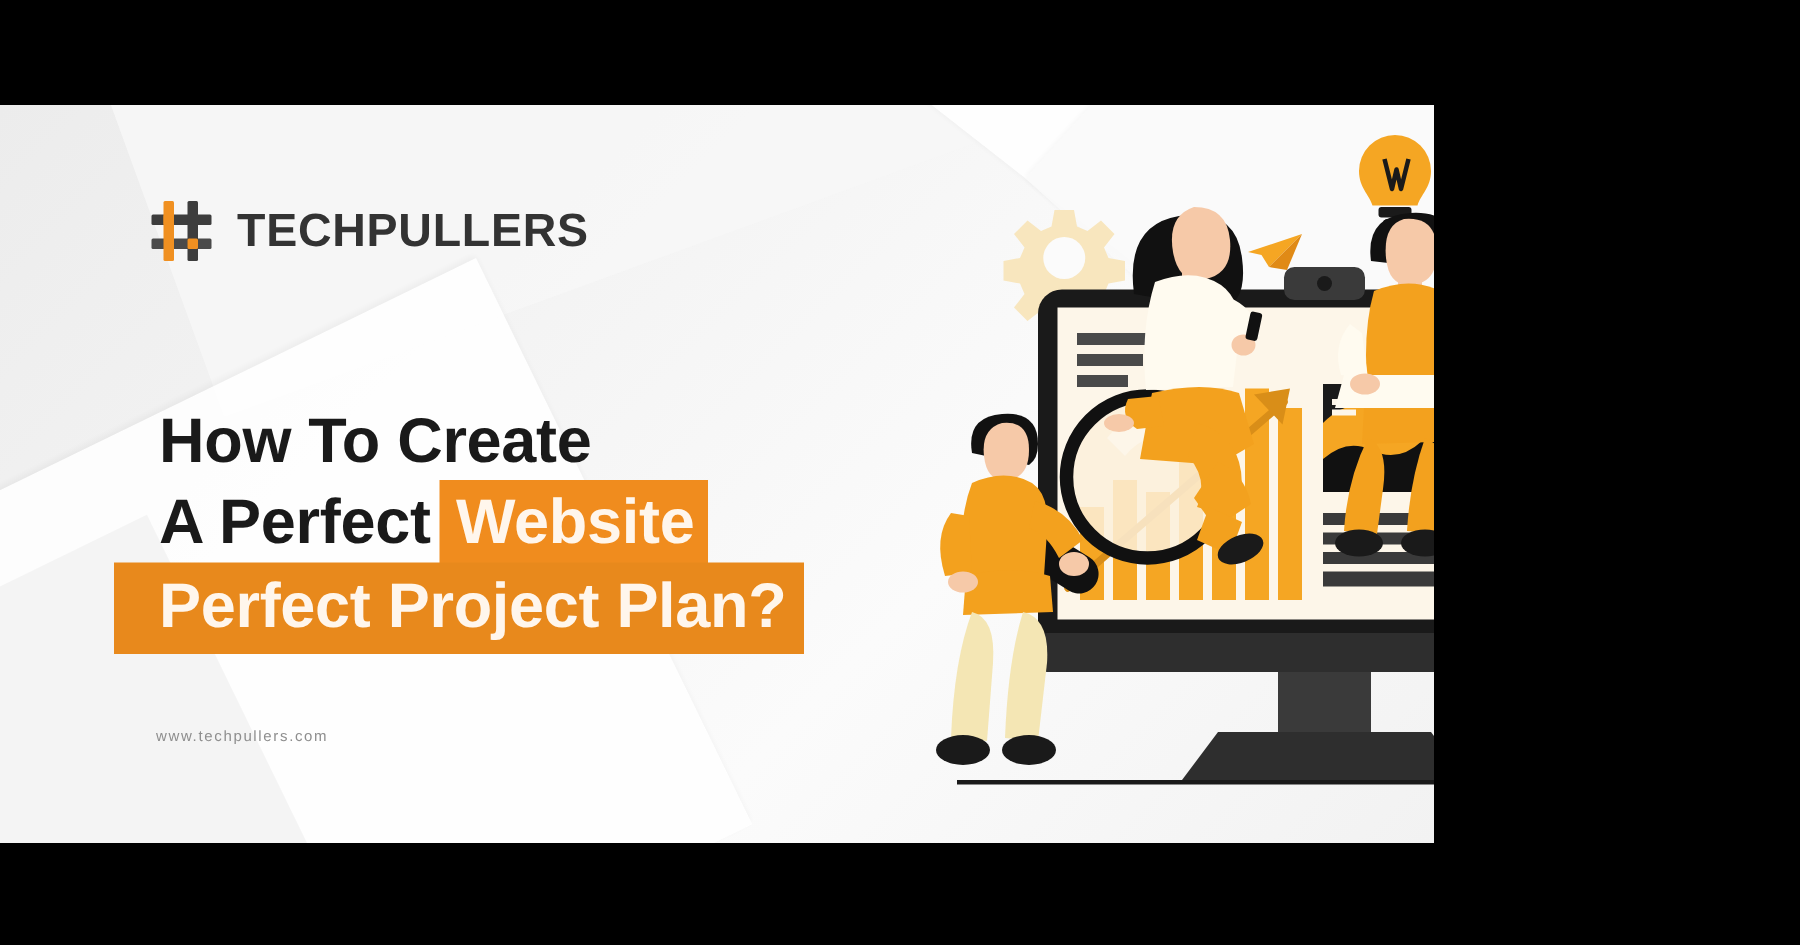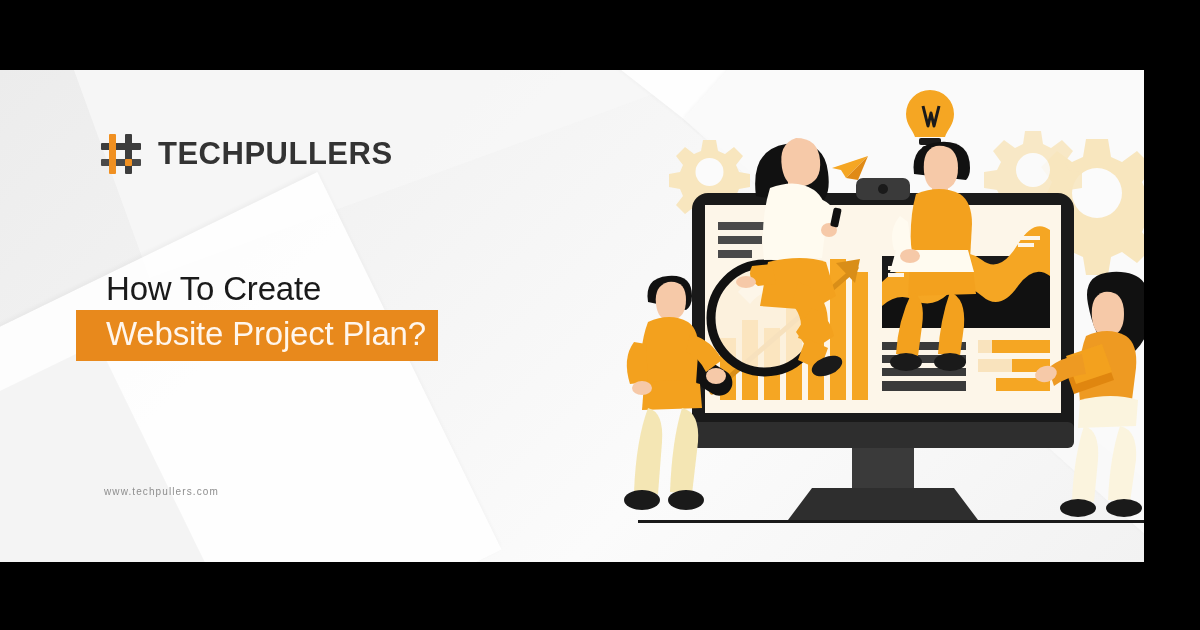--- a/index.html
+++ b/index.html
@@ -5,21 +5,21 @@
   html,body{margin:0;padding:0;background:#000;}
   body{width:1200px;height:630px;overflow:hidden;font-family:"Liberation Sans",sans-serif;}
 
   .stage{position:relative;width:1200px;height:630px;background:#000;overflow:hidden;}
 
   
   .bar-top{position:absolute;left:0;top:0;width:1200px;height:70px;background:#000;z-index:60;}
   .bar-bottom{position:absolute;left:0;top:562px;width:1200px;height:68px;background:#000;z-index:60;}
 
   
-  .canvas{position:absolute;left:0;top:70px;width:1144px;height:492px;overflow:hidden;
+  .canvas{position:absolute;left:0;top:70px;width:956px;height:492px;overflow:hidden;
           background:linear-gradient(135deg,#ececec 0%,#f4f4f4 35%,#fbfbfb 65%,#f2f2f2 100%);}
 
   
   .swoosh{position:absolute;background:#ffffff;opacity:.92;}
   .sw1{width:900px;height:600px;left:620px;top:-330px;transform:rotate(38deg);
        box-shadow:-2px 0 6px rgba(0,0,0,.05);}
   .sw2{width:760px;height:520px;left:760px;top:-150px;transform:rotate(42deg);
        background:#fafafa;box-shadow:-1px 0 5px rgba(0,0,0,.045);}
   .sw3{width:1000px;height:420px;left:-540px;top:300px;transform:rotate(-26deg);
        background:#ffffff;box-shadow:0 -2px 6px rgba(0,0,0,.05);}
@@ -34,21 +34,21 @@
   .lm-v1{left:9px;top:2px;width:7px;height:40px;background:#F09021;}
   .lm-v2{left:25px;top:2px;width:7px;height:40px;background:#3d3d3d;}
   .lm-h1{left:1px;top:11px;width:40px;height:7px;background:#3d3d3d;}
   .lm-h2{left:1px;top:27px;width:40px;height:7px;background:#4a4a4a;}
   .lm-c1{left:9px;top:11px;width:7px;height:7px;background:#F09021;}
   .lm-c2{left:25px;top:27px;width:7px;height:7px;background:#F09021;}
   .logo-word{font-size:31px;font-weight:bold;letter-spacing:.5px;color:#333333;
              font-family:"Liberation Sans",sans-serif;}
 
   .headline{position:absolute;left:76px;top:198px;z-index:20;}
-  .hl-line{display:block;font-size:33px;font-weight:normal;line-height:1.16;
+  .hl-line{display:block;font-size:42px;font-weight:bold;line-height:1.16;
            letter-spacing:-.2px;white-space:nowrap;}
   .hl-1{color:#1a1a1a;padding:2px 0 2px 30px;}
   .hl-2{padding:3px 0 3px 30px;color:#1a1a1a;}
   .hl-2 .plain{color:#1a1a1a;}
   .hl-2 .hl{background:#F08C1E;color:#FFF6EC;padding:4px 9px 6px 11px;margin-left:6px;}
   .hl-3{background:#E8891C;color:#FFF6EC;padding:5px 12px 7px 30px;display:inline-block;}
 
   .site-url{position:absolute;left:104px;top:416px;font-size:10px;color:#8e8e8e;
             letter-spacing:1.1px;z-index:20;}
 
@@ -78,21 +78,22 @@
         <i class="lm-v1"></i>
           <i class="lm-v2"></i>
         <i class="lm-c1"></i>
           <i class="lm-c2"></i>
       </span>
       <span class="logo-word">TECHPULLERS</span>
     </div>
 
     <div class="headline">
       <span class="hl-line hl-1">How To Create</span>
-      <span class="hl-line hl-3">Website Project Plan?</span>
+      <span class="hl-line hl-2"><span class="plain">A Perfect</span><span class="hl">Website</span></span>
+      <span class="hl-line hl-3">Perfect Project Plan?</span>
     </div>
 
     <div class="site-url">www.techpullers.com</div>
 
     <div class="illus">
       <svg viewBox="0 0 580 492" xmlns="http://www.w3.org/2000/svg">
 
         <g fill="#F8E6BE">
           <path d="M74 84 l7-3 2-11 13 0 2 11 7 3 9-7 9 9 -7 9 3 7 11 2 0 13 -11 2 -3 7 7 9 -9 9 -9-7 -7 3 -2 11 -13 0 -2-11 -7-3 -9 7 -9-9 7-9 -3-7 -11-2 0-13 11-2 3-7 -7-9 9-9z"></path>
           <circle cx="89.5" cy="102" r="14" fill="#fbfbfb"></circle>

